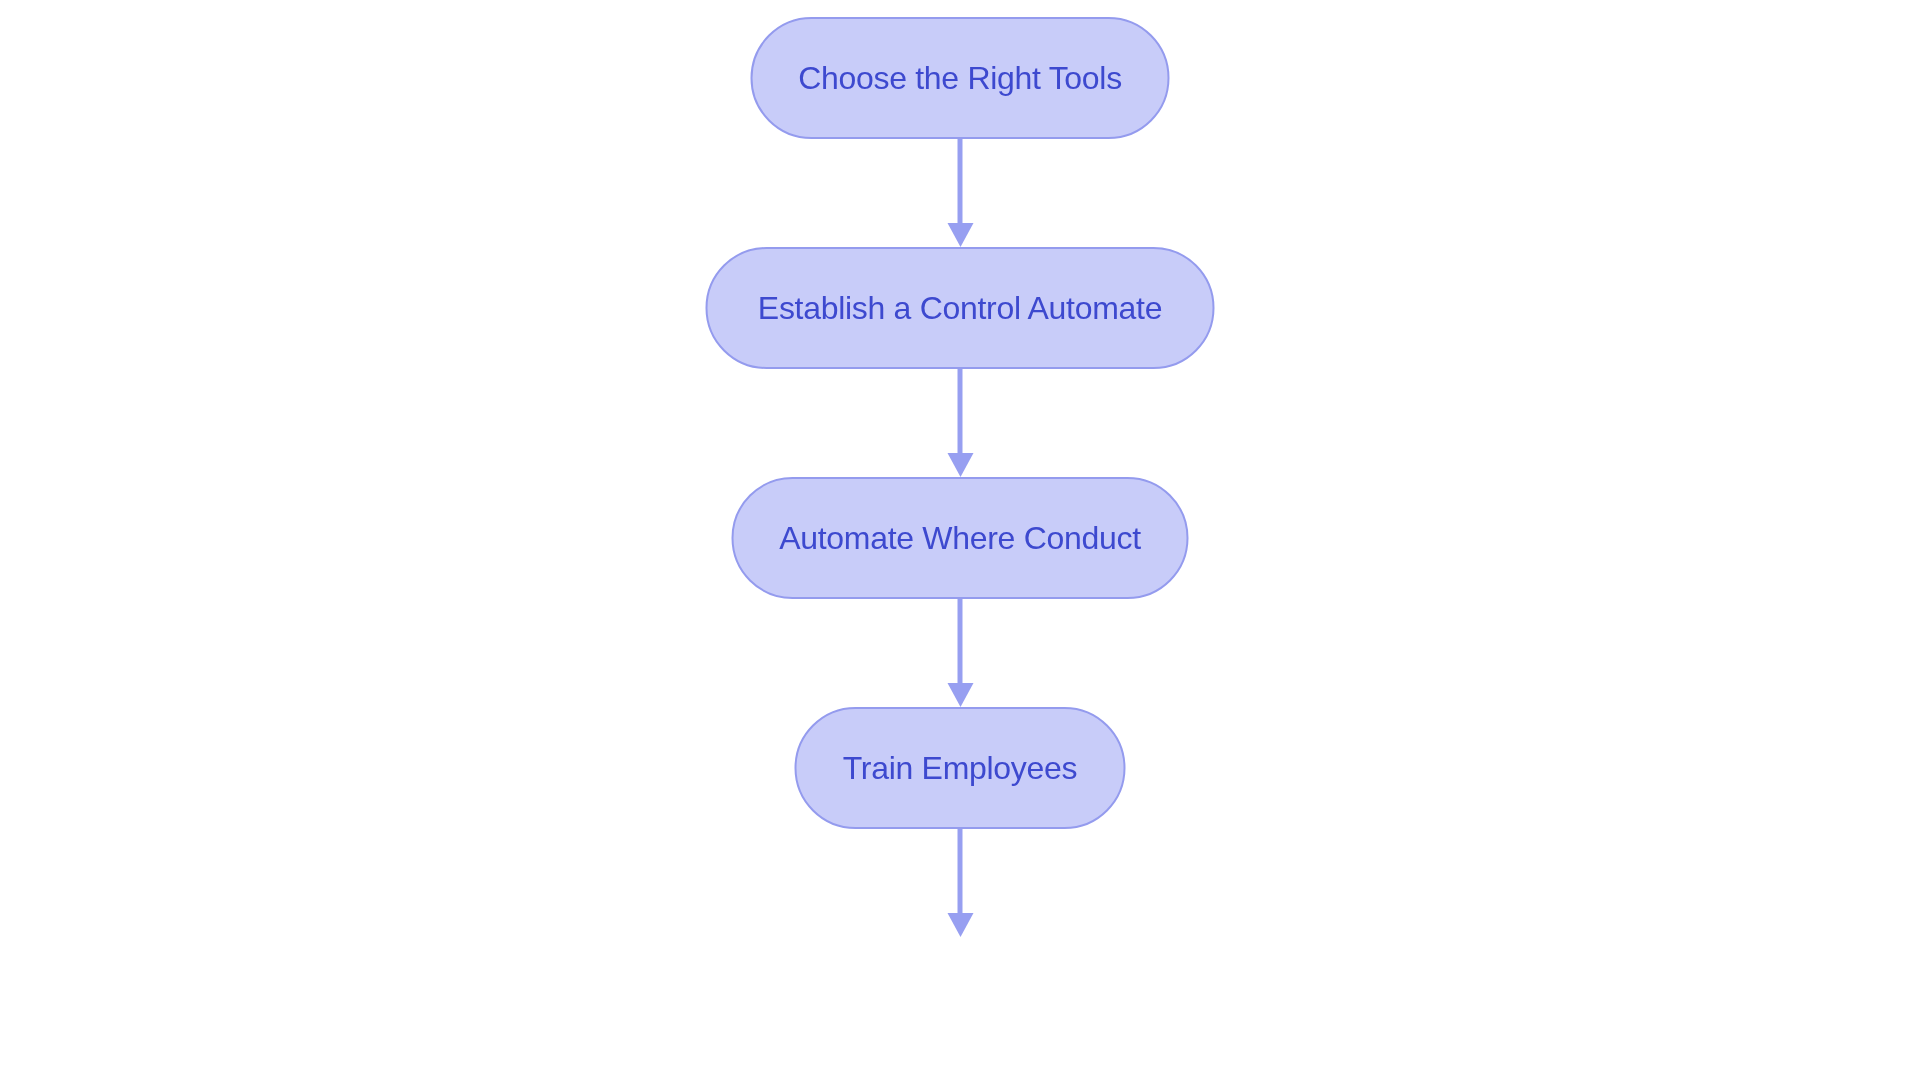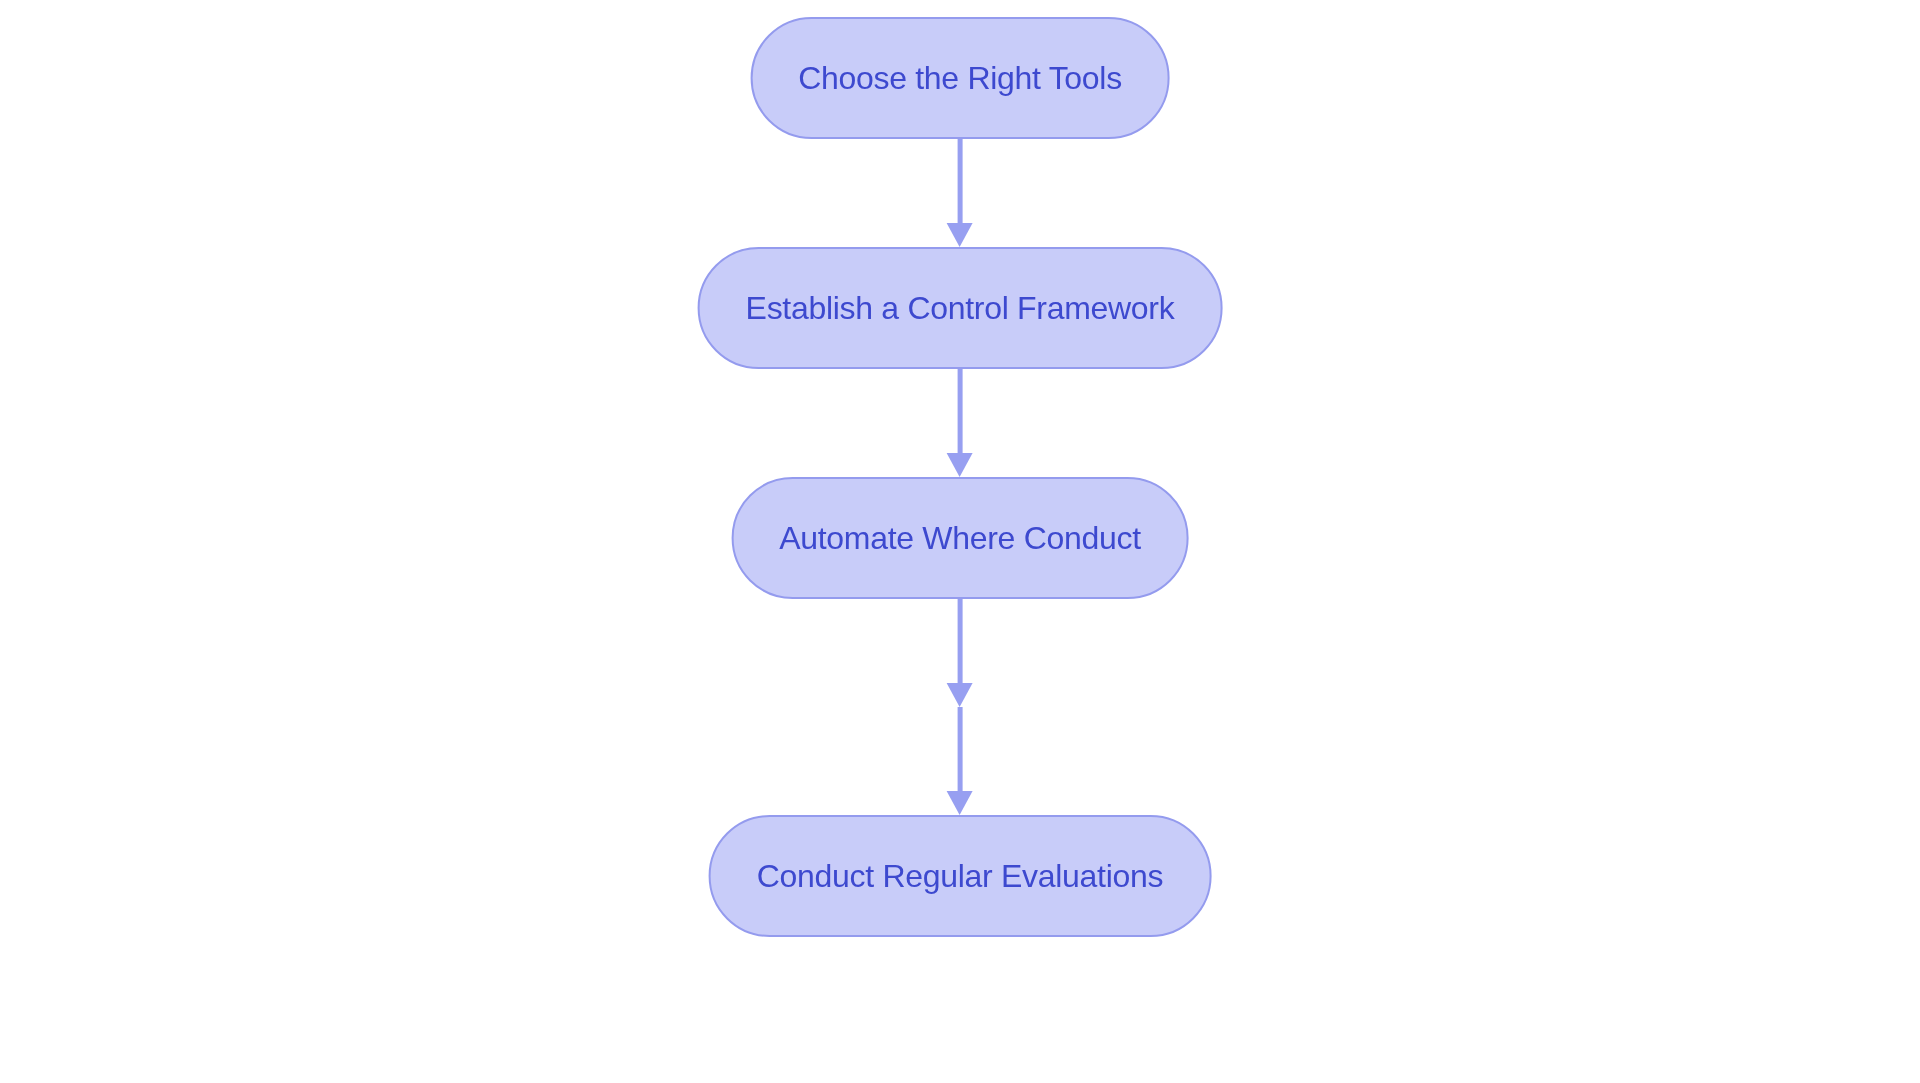--- a/index.html
+++ b/index.html
@@ -82,41 +82,41 @@
     <div class="node n1">
       <span>Choose the Right Tools</span>
     </div>
 
     <div class="connector">
       <div class="line"></div>
       <div class="head"></div>
     </div>
 
     <div class="node n2">
-      <span>Establish a Control Framework</span>
+      <span>Establish a Control Automate</span>
     </div>
 
     <div class="connector">
       <div class="line"></div>
       <div class="head"></div>
     </div>
 
     <div class="node n3">
       <span>Automate Where Conduct</span>
     </div>
 
     <div class="connector">
       <div class="line"></div>
       <div class="head"></div>
     </div>
 
+    <div class="node n4">
+      <span>Train Employees</span>
+    </div>
 
     <div class="connector">
       <div class="line"></div>
       <div class="head"></div>
     </div>
 
-    <div class="node n5">
-      <span>Conduct Regular Evaluations</span>
-    </div>
 
   </div>
 </div>
 
 </body></html>

